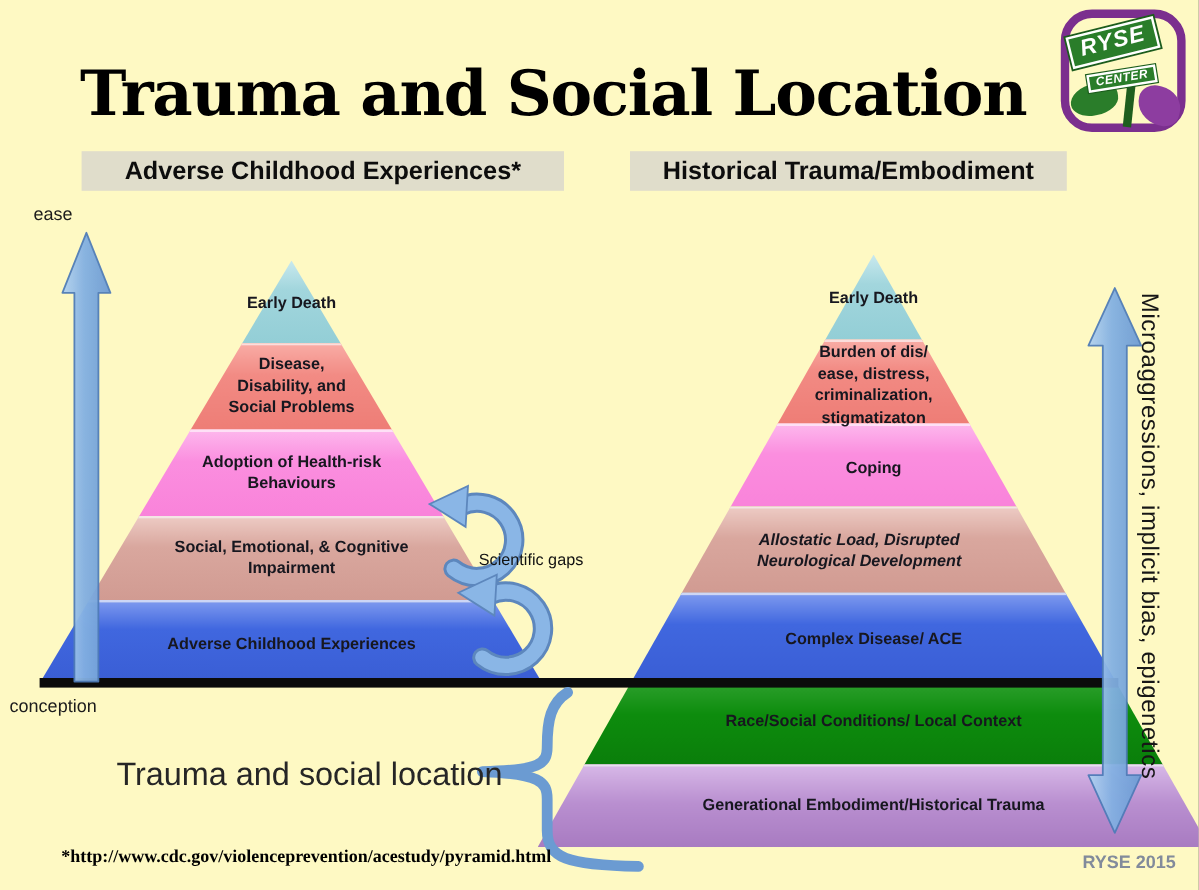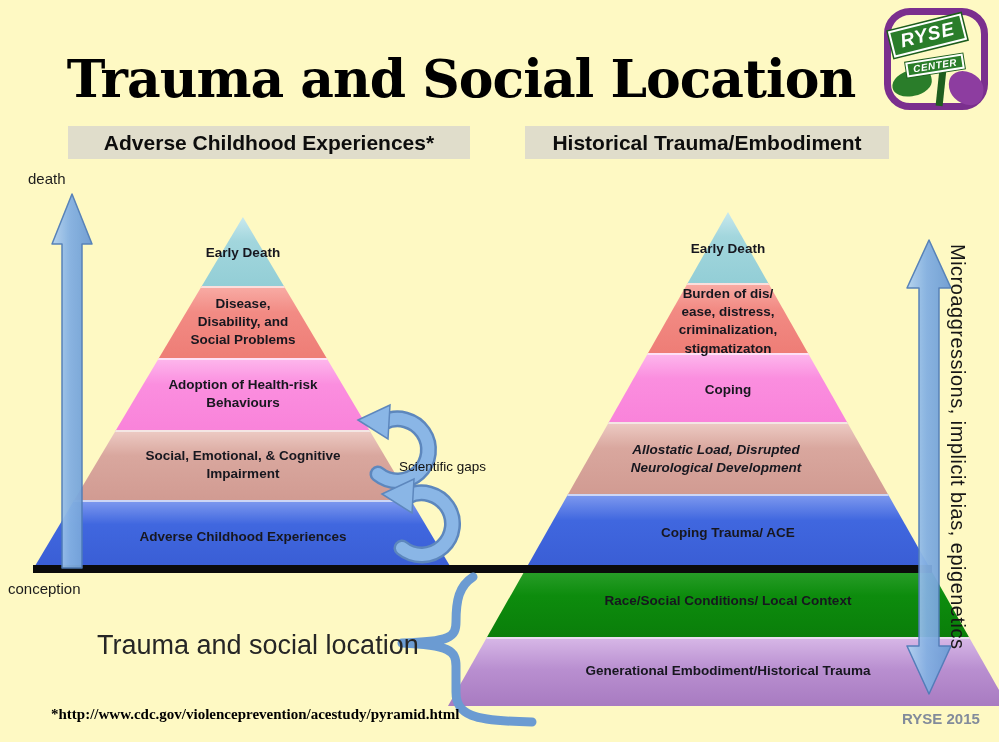--- a/index.html
+++ b/index.html
@@ -131,21 +131,21 @@
     <div class="band c-purple" style="height:69px;"></div>
   </div>
   <div class="plabel" style="left:728px; top:249px;">Early Death</div>
   <div class="plabel" style="left:728px; top:321px;">Burden of dis/
 ease, distress,
 criminalization,
 stigmatizaton</div>
   <div class="plabel" style="left:728px; top:390px;">Coping</div>
   <div class="plabel" style="left:716px; top:459px;font-style:italic;">Allostatic Load, Disrupted
 Neurological Development</div>
-  <div class="plabel" style="left:728px; top:533px;">Coping Trauma/ ACE</div>
+  <div class="plabel" style="left:728px; top:533px;">Complex Disease/ ACE</div>
   <div class="plabel" style="left:728px; top:601px;">Race/Social Conditions/ Local Context</div>
   <div class="plabel" style="left:728px; top:671px;">Generational Embodiment/Historical Trauma</div>
 
   <div class="baseline"></div>
 
   <svg class="svgabs" style="left:46px; top:190px;" width="52" height="380" viewBox="0 0 52 380">
     <defs>
       <linearGradient id="gA" x1="0" y1="0" x2="1" y2="0">
         <stop offset="0" stop-color="#b3d2f0"></stop>
           <stop offset="0.45" stop-color="#83b0e2"></stop>
@@ -165,21 +165,21 @@
     <polygon points="10,22 42,7 40,41" fill="#8ab6e6" stroke="#5d87bd" stroke-width="1.5"></polygon>
     <path d="M 60 98 A 31 31 0 1 1 54 150" fill="none" stroke="#5d87bd" stroke-width="17" stroke-linecap="round"></path>
     <path d="M 60 98 A 31 31 0 1 1 54 150" fill="none" stroke="#8ab6e6" stroke-width="12" stroke-linecap="round"></path>
     <polygon points="34,96 66,81 64,115" fill="#8ab6e6" stroke="#5d87bd" stroke-width="1.5"></polygon>
   </svg>
 
   <svg class="svgabs" style="left:383px; top:566px;" width="165" height="165" viewBox="0 0 165 165">
     <path d="M 90 11 C 76 20 73 34 73 56 C 73 71 67 76 19 77 C 67 79 73 85 73 100 L 73 126 C 73 149 89 155 149 156" fill="none" stroke="#6b9bd2" stroke-width="9" stroke-linecap="round" stroke-linejoin="round"></path>
   </svg>
 
-  <div class="small-label" style="left:28px; top:170px;">death</div>
+  <div class="small-label" style="left:28px; top:170px;">ease</div>
   <div class="small-label" style="left:8px; top:580px;">conception</div>
   <div class="sci-gaps">Scientific gaps</div>
   <div class="brace-label">Trauma and social location</div>
   <div class="micro-label">Microaggressions, implicit bias, epigenetics</div>
 
   <div class="footer-url">*http://www.cdc.gov/violenceprevention/acestudy/pyramid.html</div>
   <div class="credit">RYSE 2015</div>
 
 </div>
 

